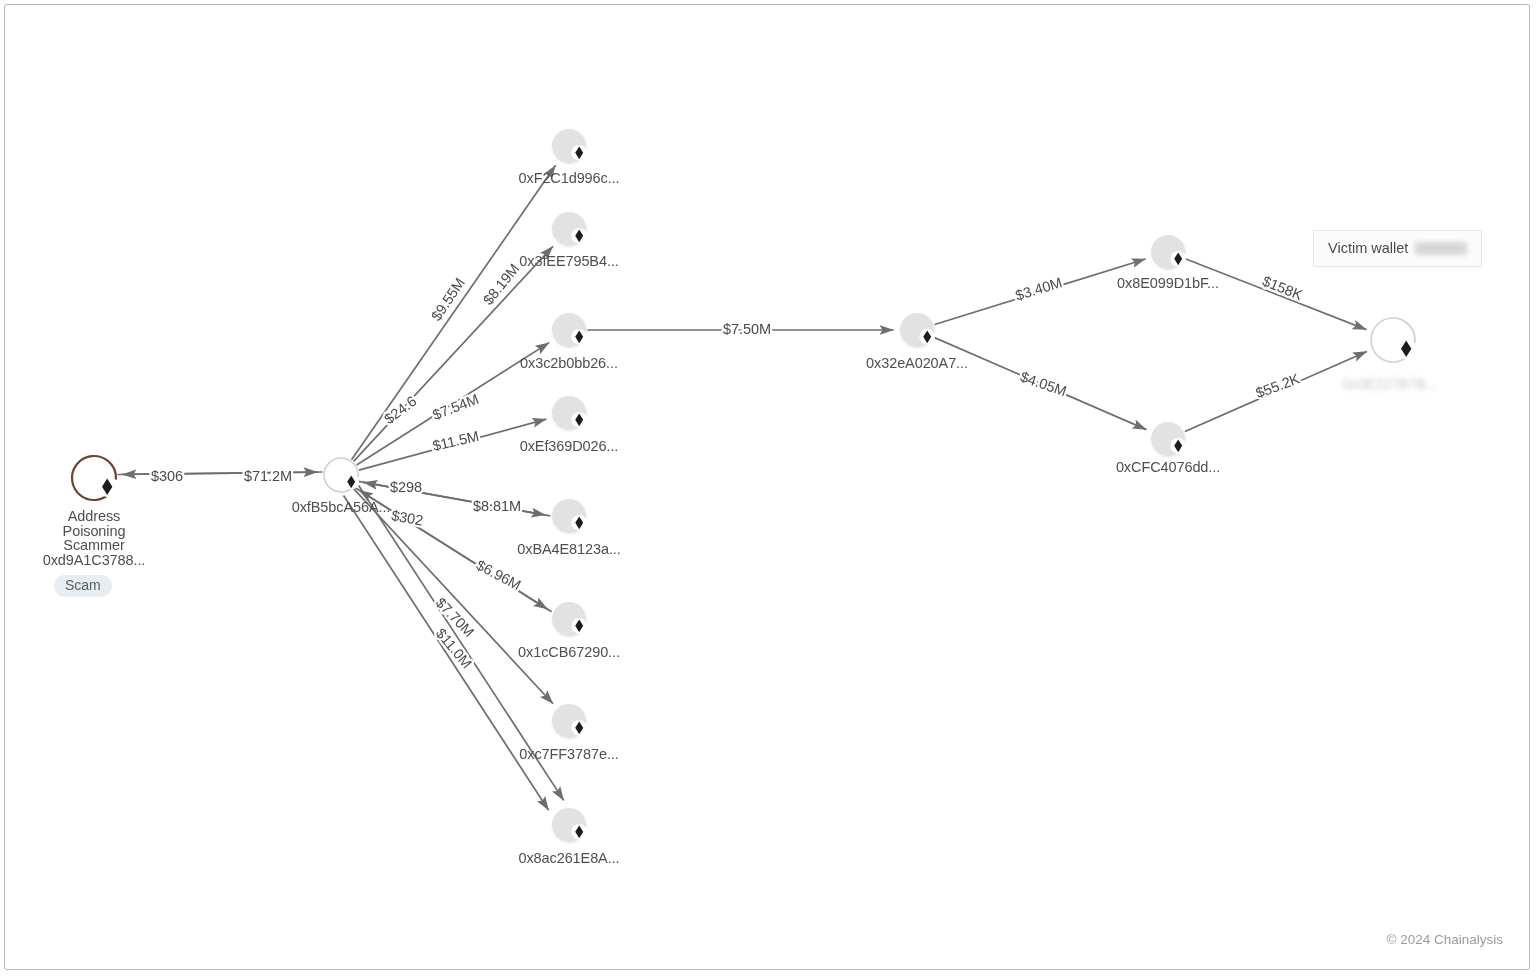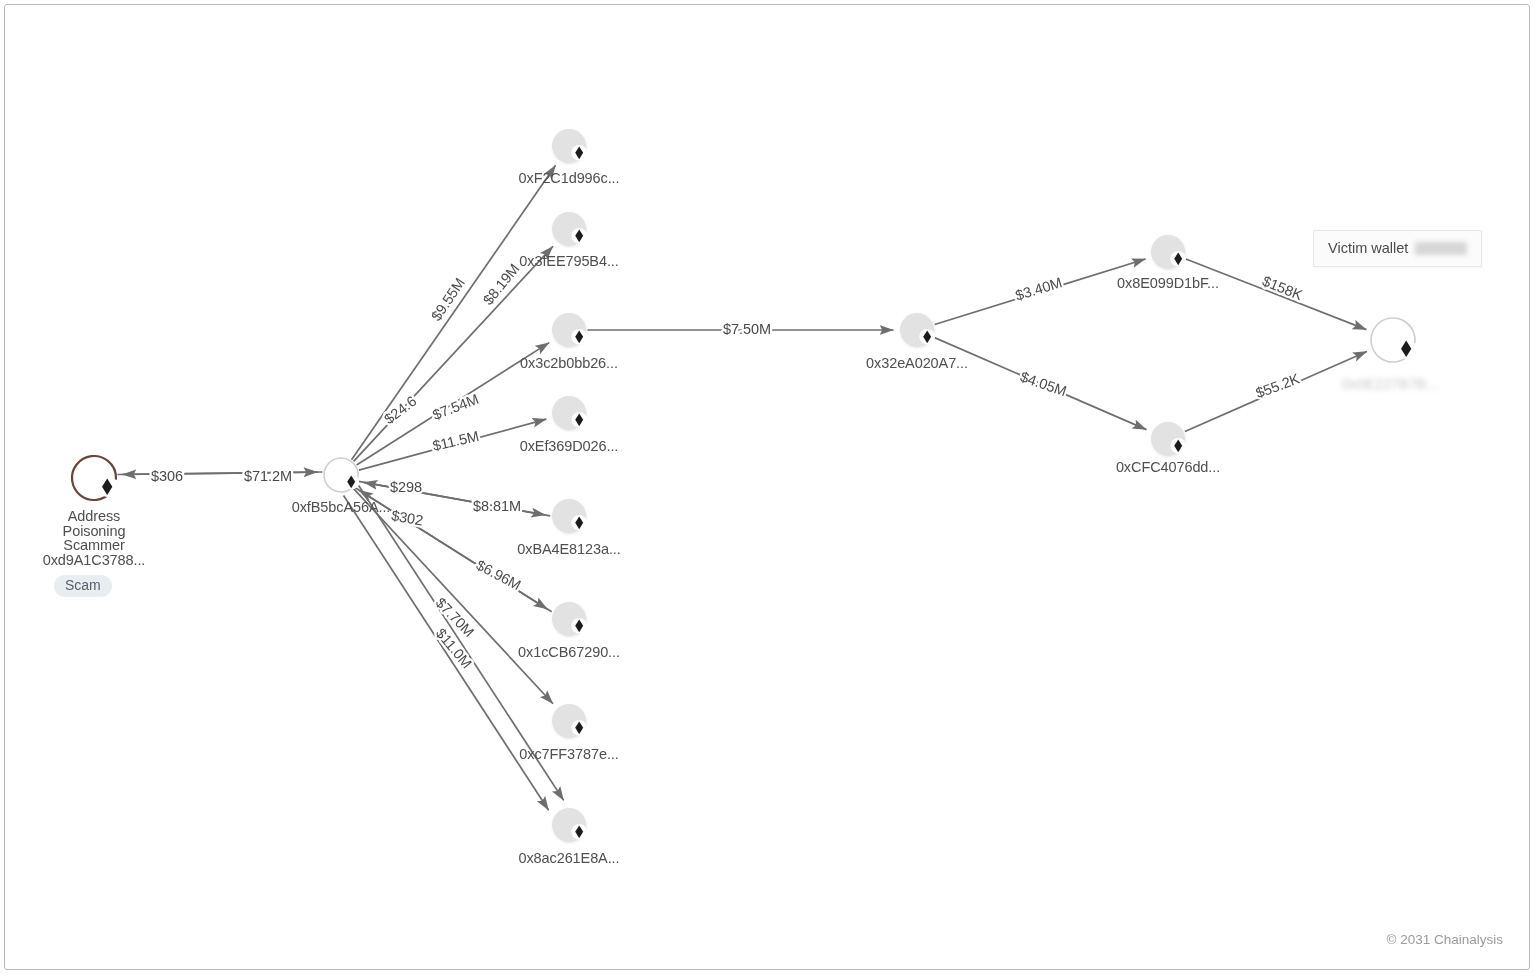--- a/index.html
+++ b/index.html
@@ -279,15 +279,15 @@
       </g>
   </svg>
 
   <div class="scam-badge" id="scam-badge" style="left: 49px; top: 569.8px;">Scam</div>
 
   <div class="tooltip-card" id="victim-tooltip" style="left: 1308px; top: 225px;">
     <span>Victim wallet</span>
     <span class="tooltip-redacted"></span>
   </div>
 
-  <div class="copyright">© 2031 Chainalysis</div>
+  <div class="copyright">© 2024 Chainalysis</div>
 
 </div>
 
 </body></html>

